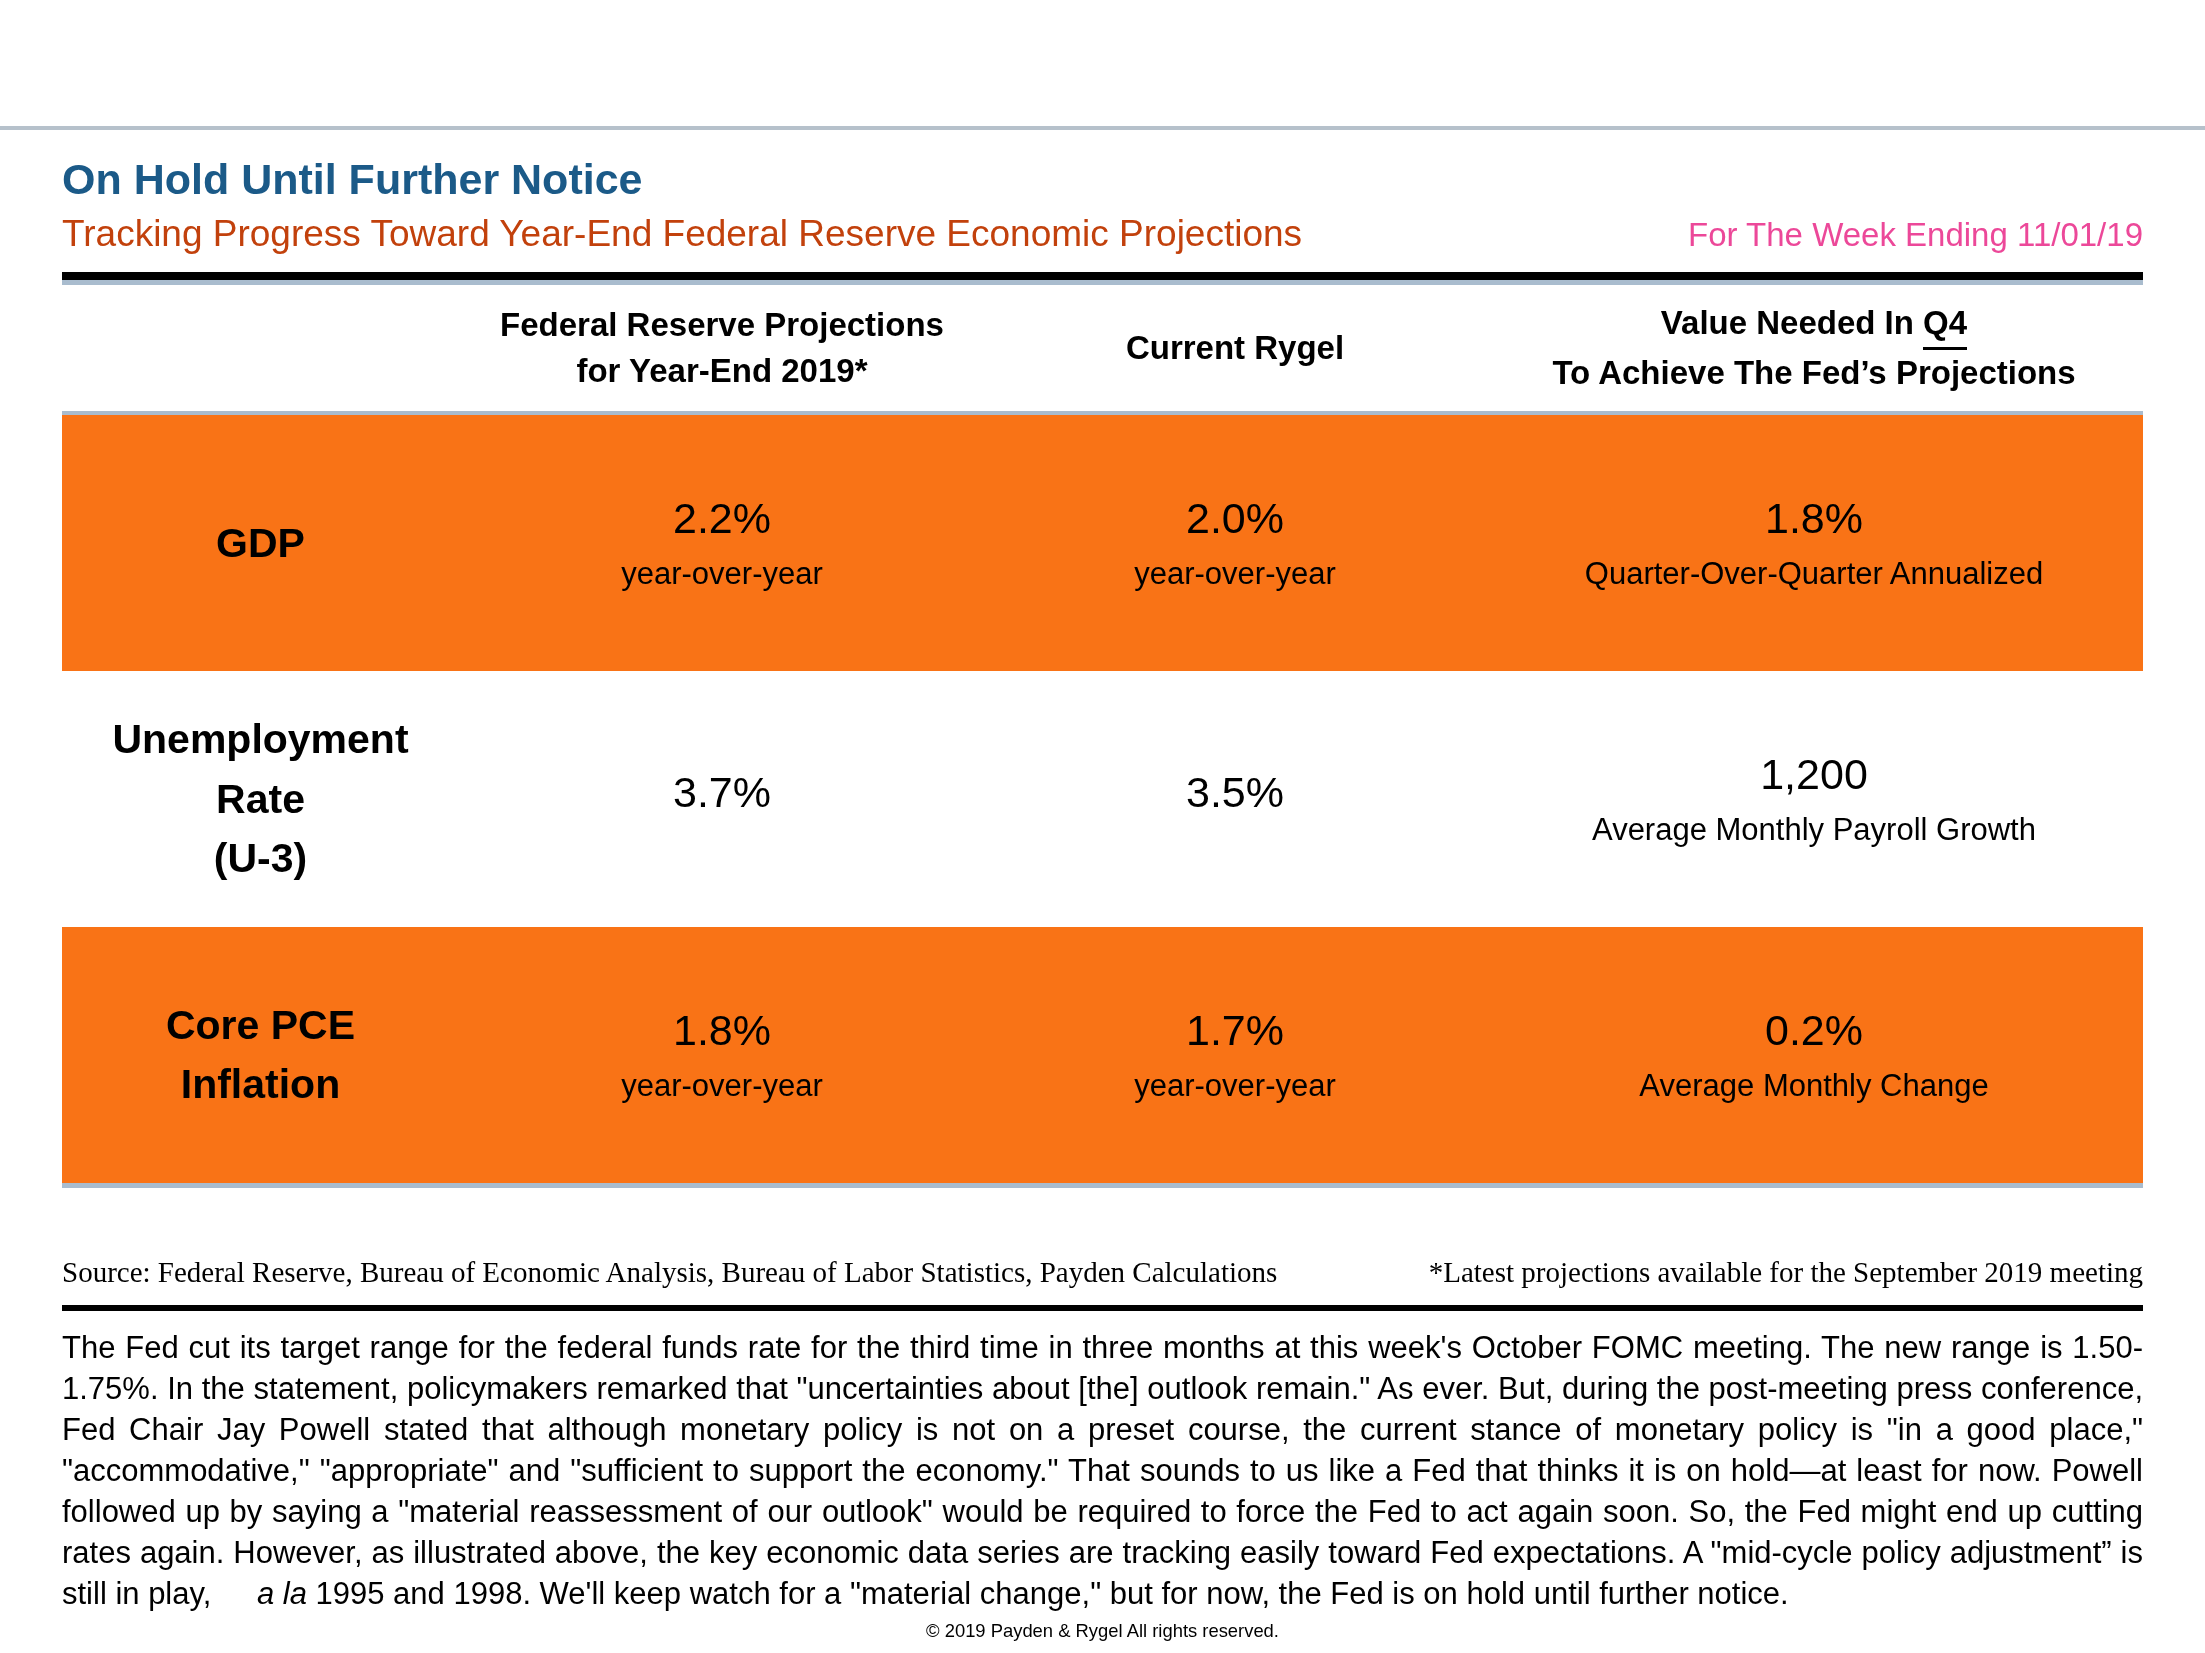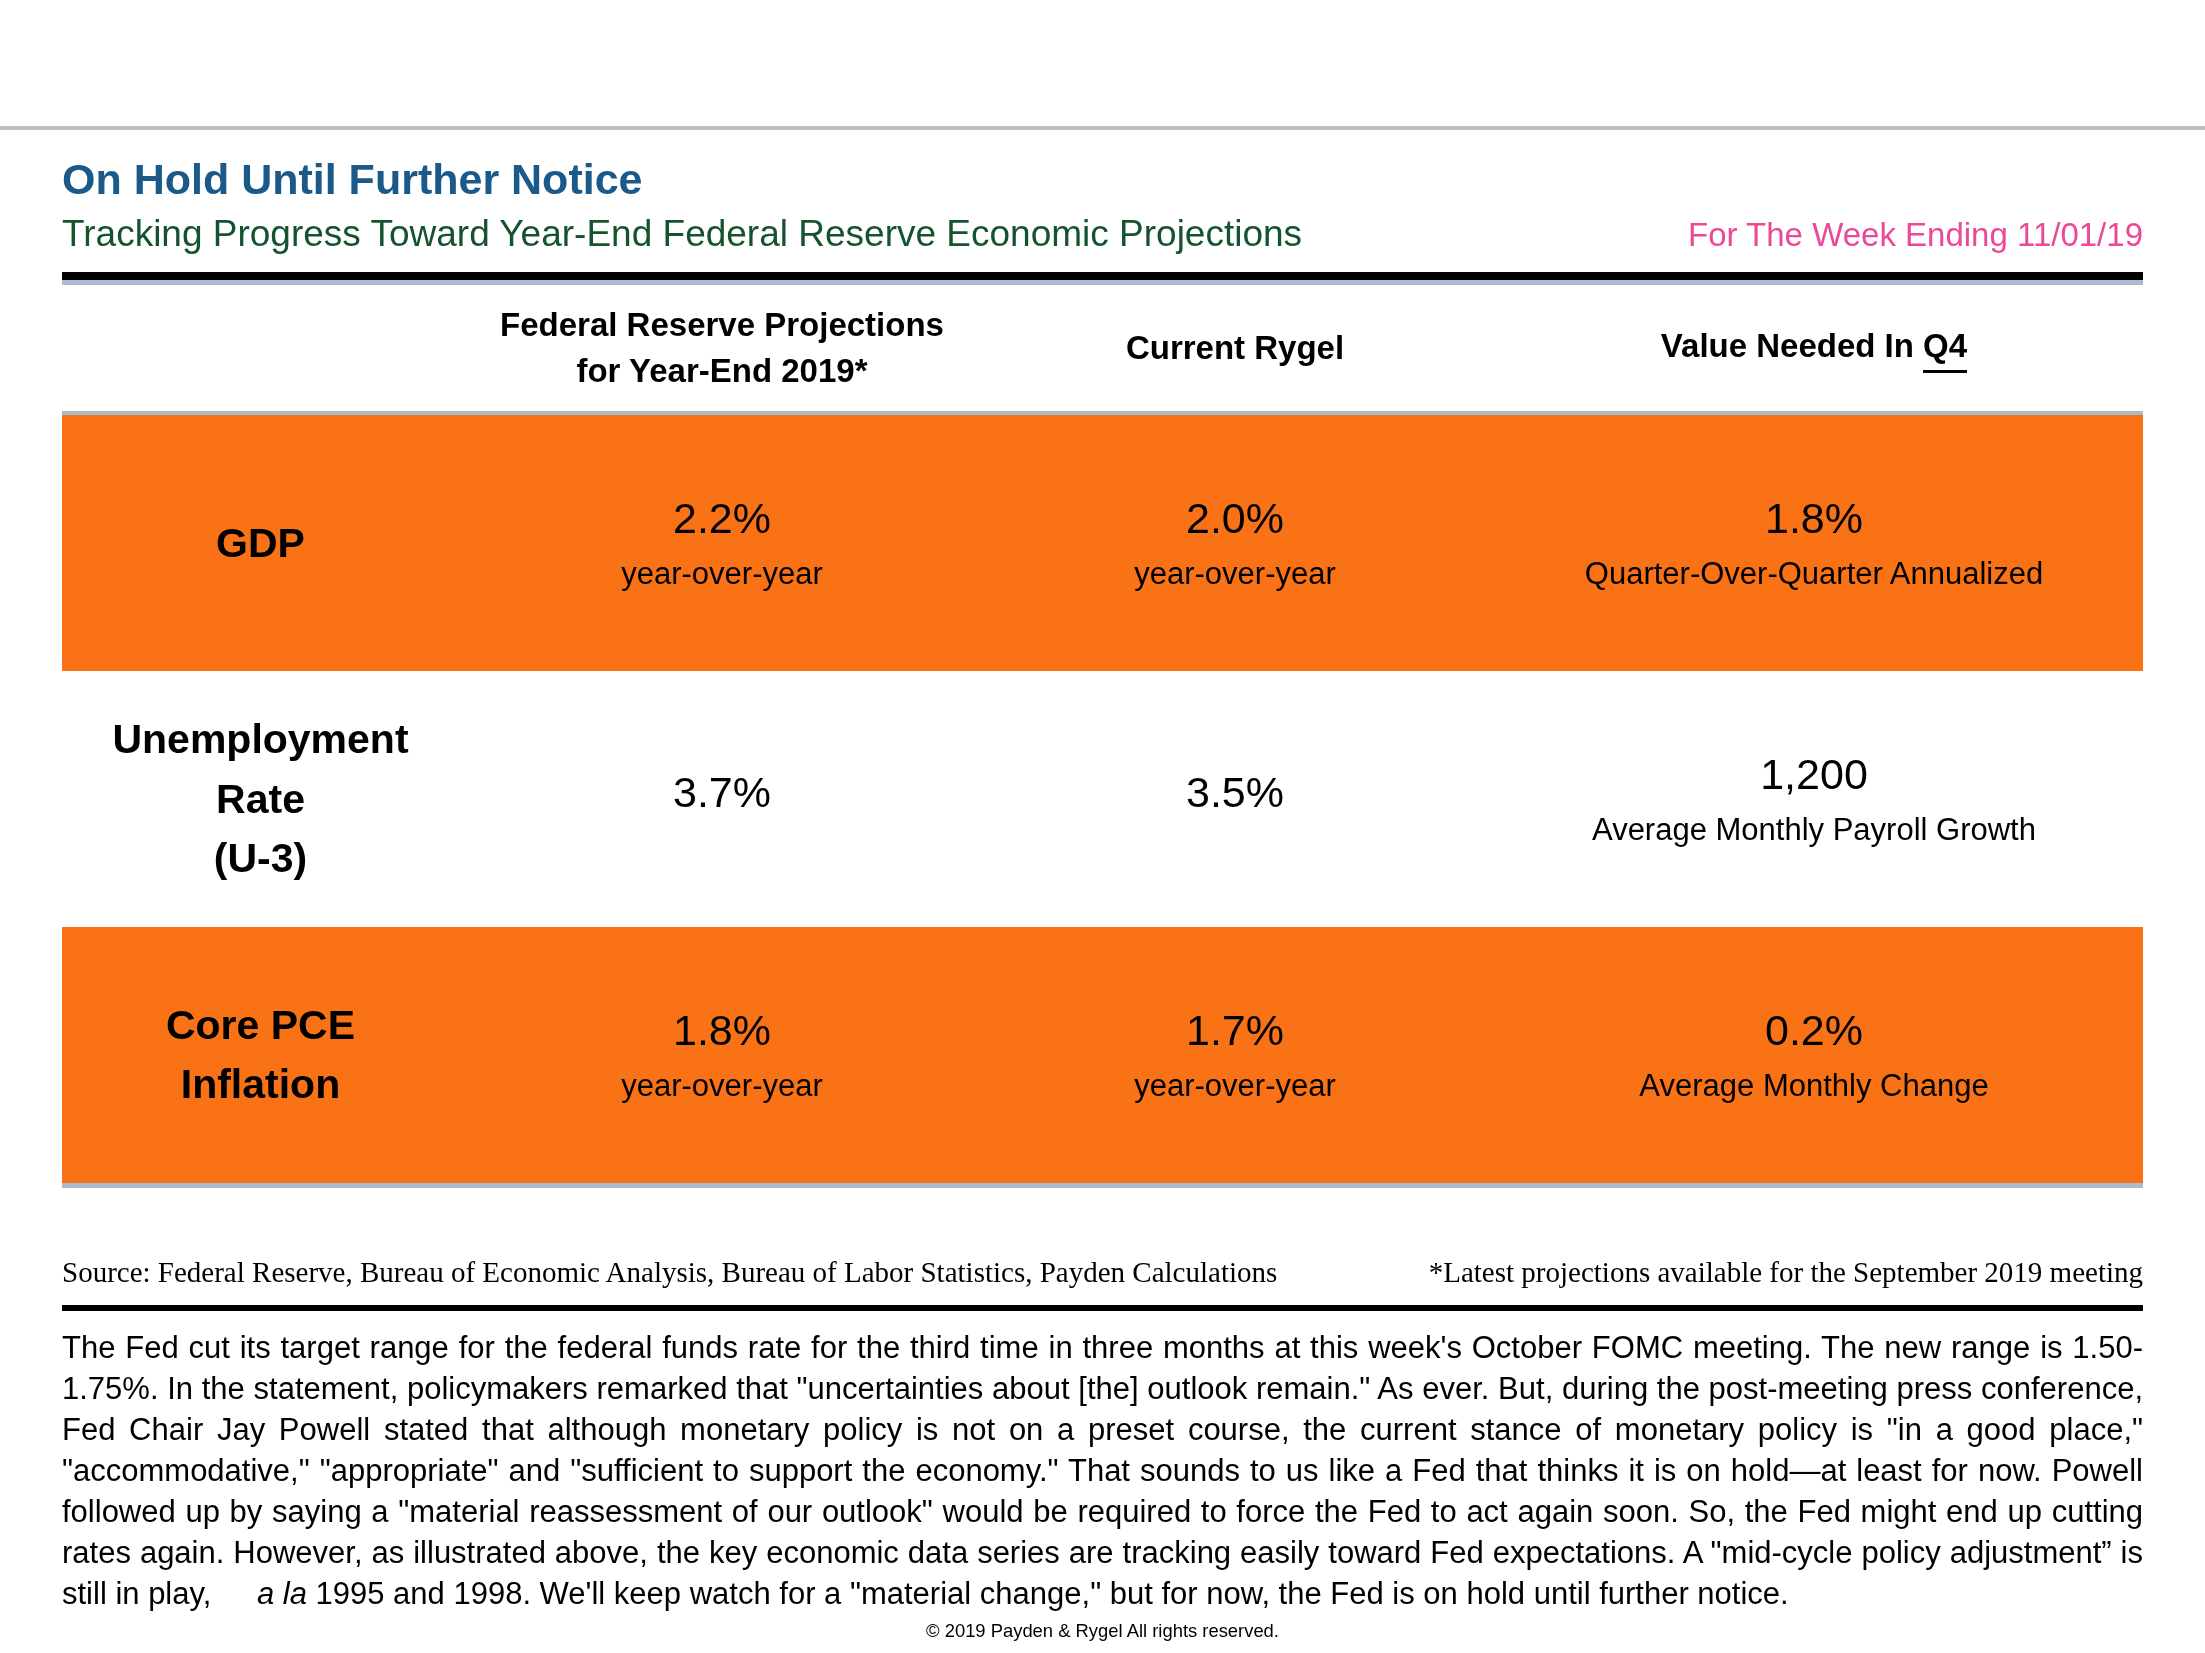--- a/index.html
+++ b/index.html
@@ -26,21 +26,21 @@
   .wm-small{font-size:43px;font-weight:400;color:#fff;letter-spacing:5.9px;margin:0 4.4px 0 1.5px;line-height:1;}
   .reflection{transform:scaleY(-1);opacity:.17;margin-top:-22px;filter:blur(1.1px);}
   .logo{position:absolute;left:1514px;top:10.3px;width:500px;text-align:center;color:#fff;}
   .logo-name{font-family:"Liberation Serif", serif;font-size:56px;line-height:1.05;}
   .logo-tagline{font-family:"Liberation Serif", serif;font-style:italic;font-size:31px;margin-top:4.4px;}
 
   
   .content{padding:0 62px;}
   h1{margin:25px 0 0 0;font-size:43px;font-weight:700;color:#1B5A88;}
   .sub-row{display:flex;justify-content:space-between;align-items:baseline;margin-top:8.8px;margin-bottom:17.6px;}
-  h2{margin:0;font-size:37px;font-weight:400;color:#14532d;}
+  h2{margin:0;font-size:37px;font-weight:400;color:#c2410c;}
   .week{font-size:33px;color:#ec4899;}
   .rule-black{height:7.4px;background:#000;}
   .rule-steel{height:5.1px;background:#A9BCCE;}
   .rule-steel.thin{height:4.4px;}
   .rule-black2{height:6.6px;background:#000;}
 
   
   .grid{display:grid;grid-template-columns:397px 526px 500px 658px;}
   .thead{height:126px;align-items:center;}
   .cell{text-align:center;}
@@ -98,20 +98,21 @@
 
     <section>
 
       <div class="thead grid">
         <div class="cell"></div>
         <div class="cell th pre">Federal Reserve Projections
 for Year-End 2019*</div>
         <div class="cell th">Current Rygel</div>
         <div class="cell th">
           <div><span>Value Needed In </span><span class="u">Q4</span></div>
+          <div>To Achieve The Fed’s Projections</div>
         </div>
       </div>
 
       <div class="rule-steel thin"></div>
 
       <div class="trow grid shade">
         <div class="cell metric pre">GDP</div>
         <div class="cell">
           <div class="num">2.2%</div>
           <div class="note">year-over-year</div>

